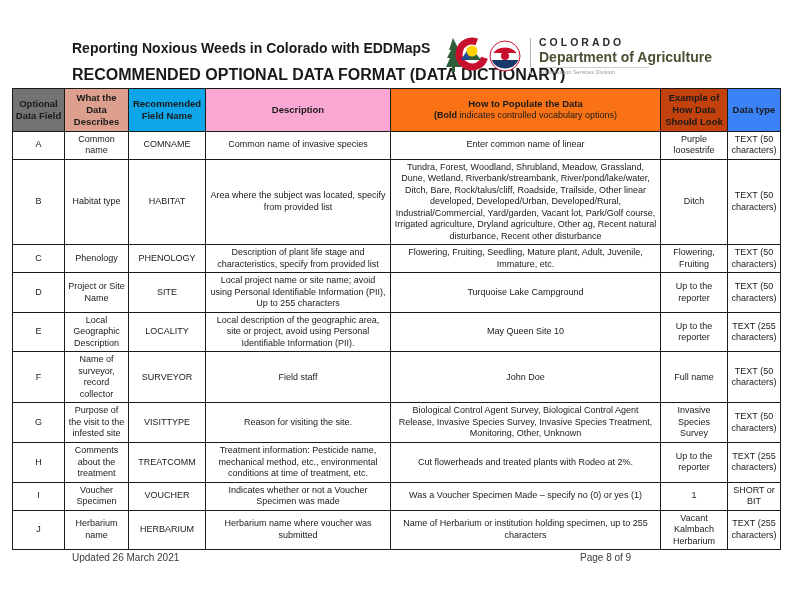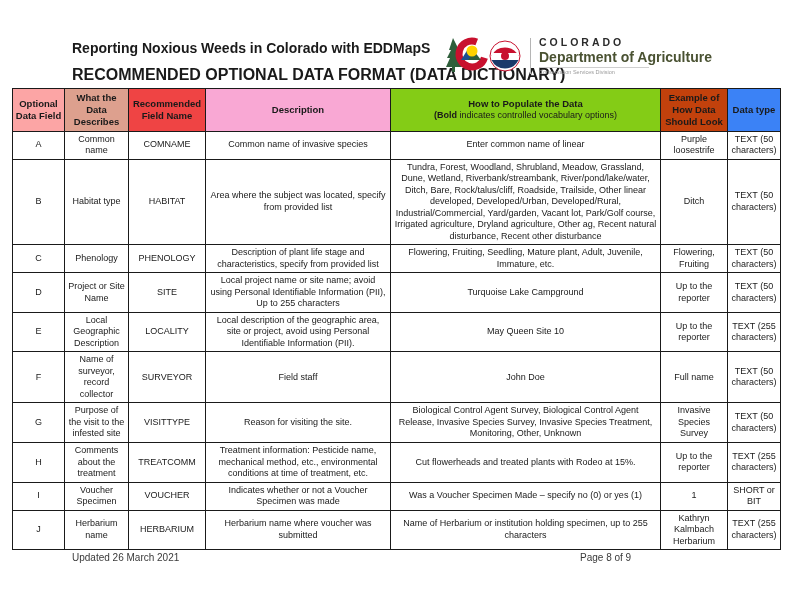--- a/index.html
+++ b/index.html
@@ -71,25 +71,25 @@
       <col style="width:52px">
         <col style="width:64px">
         <col style="width:77px">
       <col style="width:185px">
         <col style="width:270px">
         <col style="width:67px">
         <col style="width:53px">
     </colgroup>
     <thead>
       <tr>
-        <th style="background: #fca5a5;">Optional Data Field</th>
+        <th style="background: #737373;">Optional Data Field</th>
         <th style="background: rgb(221, 160, 142);">What the Data Describes</th>
-        <th style="background: #ef4444;">Recommended Field Name</th>
+        <th style="background: #0ea5e9;">Recommended Field Name</th>
         <th style="background: #f9a8d4;">Description</th>
-        <th style="background: #84cc16;">
+        <th style="background: #f97316;">
           <div>How to Populate the Data</div>
           <div class="subhead"><b>(Bold</b><span> indicates controlled vocabulary options)</span></div>
         </th>
         <th style="background: #c2410c;">Example of How Data Should Look</th>
         <th style="background: #3b82f6;">Data type</th>
       </tr>
     </thead>
     <tbody>
         <tr>
           <td>A</td>
@@ -152,40 +152,40 @@
           <td>Reason for visiting the site.</td>
           <td>Biological Control Agent Survey, Biological Control Agent Release, Invasive Species Survey, Invasive Species Treatment, Monitoring, Other, Unknown</td>
           <td>Invasive Species Survey</td>
           <td>TEXT (50 characters)</td>
         </tr>
         <tr>
           <td>H</td>
           <td>Comments about the treatment</td>
           <td>TREATCOMM</td>
           <td>Treatment information: Pesticide name, mechanical method, etc., environmental conditions at time of treatment, etc.</td>
-          <td>Cut flowerheads and treated plants with Rodeo at 15%.</td>
+          <td>Cut flowerheads and treated plants with Rodeo at 2%.</td>
           <td>Up to the reporter</td>
           <td>TEXT (255 characters)</td>
         </tr>
         <tr>
           <td>I</td>
           <td>Voucher Specimen</td>
           <td>VOUCHER</td>
           <td>Indicates whether or not a Voucher Specimen was made</td>
           <td>Was a Voucher Specimen Made – specify no (0) or yes (1)</td>
           <td>1</td>
           <td>SHORT or BIT</td>
         </tr>
         <tr>
           <td>J</td>
           <td>Herbarium name</td>
           <td>HERBARIUM</td>
           <td>Herbarium name where voucher was submitted</td>
           <td>Name of Herbarium or institution holding specimen, up to 255 characters</td>
-          <td>Kathryn Kalmbach Herbarium</td>
+          <td>Vacant Kalmbach Herbarium</td>
           <td>TEXT (255 characters)</td>
         </tr>
       </tbody>
   </table>
 
   <div class="footer-left">Updated 26 March 2021</div>
   <div class="footer-right">Page 8 of 9</div>
 
 </div>
 

